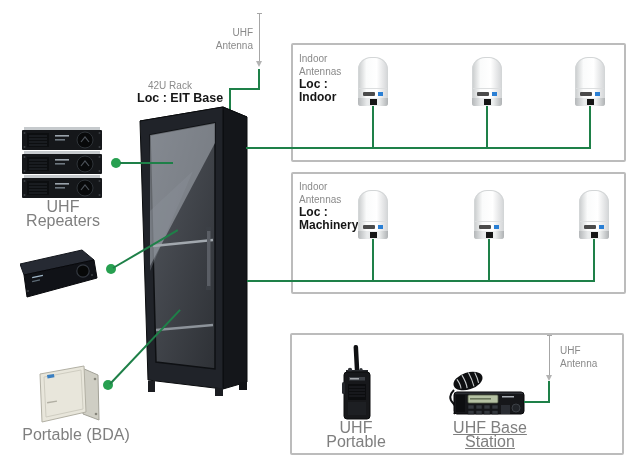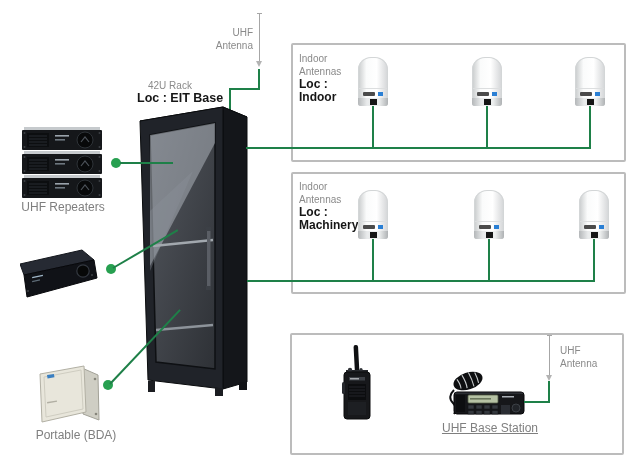--- a/index.html
+++ b/index.html
@@ -5,21 +5,21 @@
   html,body { margin:0; padding:0; background:#ffffff; }
   .canvas {
     position:relative; width:637px; height:468px; background:#ffffff;
     font-family:"Liberation Sans", sans-serif; overflow:hidden;
   }
   .abs { position:absolute; }
 
   
   .lbl-gray  { color:#8a8a8a; font-size:10px; line-height:13px; }
   .lbl-bold  { color:#161616; font-size:12px; line-height:13px; font-weight:bold; }
-  .dev-lbl   { color:#7f7f7f; font-size:12px; line-height:14px; text-align:center; }
+  .dev-lbl   { color:#7f7f7f; font-size:16px; line-height:14px; text-align:center; }
 
   
   .zone-box { position:absolute; border:2px solid #bcbcbc; border-radius:2px; background:#ffffff; }
 
   
   .gl   { position:absolute; background:#1e8048; }
   .gdot { position:absolute; width:10px; height:10px; border-radius:50%; background:#27a050; }
   .gl-diag { transform-origin:0 50%; }
 
   
@@ -253,20 +253,21 @@
     <circle cx="21" cy="25.5" r="1.6" fill="#303338"></circle>
     <rect x="4" y="28" width="26" height="47" rx="3" fill="#17181b" stroke="#0a0b0c"></rect>
     <rect x="2" y="38" width="3" height="12" rx="1.5" fill="#26282d"></rect>
     <rect x="9" y="33" width="16" height="3.5" fill="#3d4046"></rect>
     <rect x="10" y="34.2" width="9" height="1.2" fill="#c0c4c8"></rect>
     <rect x="8" y="40" width="18" height="16" fill="#0c0d0f"></rect>
     <path d="M9,43 h16 M9,46 h16 M9,49 h16 M9,52 h16" stroke="#22252a" stroke-width="1"></path>
     <rect x="8" y="58" width="18" height="13" fill="#1d1f23"></rect>
   </svg>
   <div class="abs dev-lbl" style="left:308px; top:421px; width:96px;">
+    <div>UHF Portable</div>
   </div>
 
   <svg class="abs" style="left:444px; top:368px;" width="86" height="52" viewBox="0 0 86 52">
     <path d="M10,22 q-7,7 -1,13 q5,5 1,11" stroke="#0e0f11" stroke-width="2" fill="none"></path>
     <g transform="rotate(-18 24 13)">
       <ellipse cx="24" cy="13" rx="15" ry="8.5" fill="#0e0f11"></ellipse>
       <path d="M14,8 q2,6 1,10 M20,5.5 q2,8 1,14 M27,5 q1.5,8 1,15 M33,7 q1,6 0.5,11" stroke="#c9ccce" stroke-width="1.1" fill="none"></path>
     </g>
     <rect x="10" y="24" width="70" height="22" rx="3" fill="#16171a" stroke="#060708"></rect>
     <rect x="11" y="24.5" width="68" height="1.5" fill="#2c2f34"></rect>

